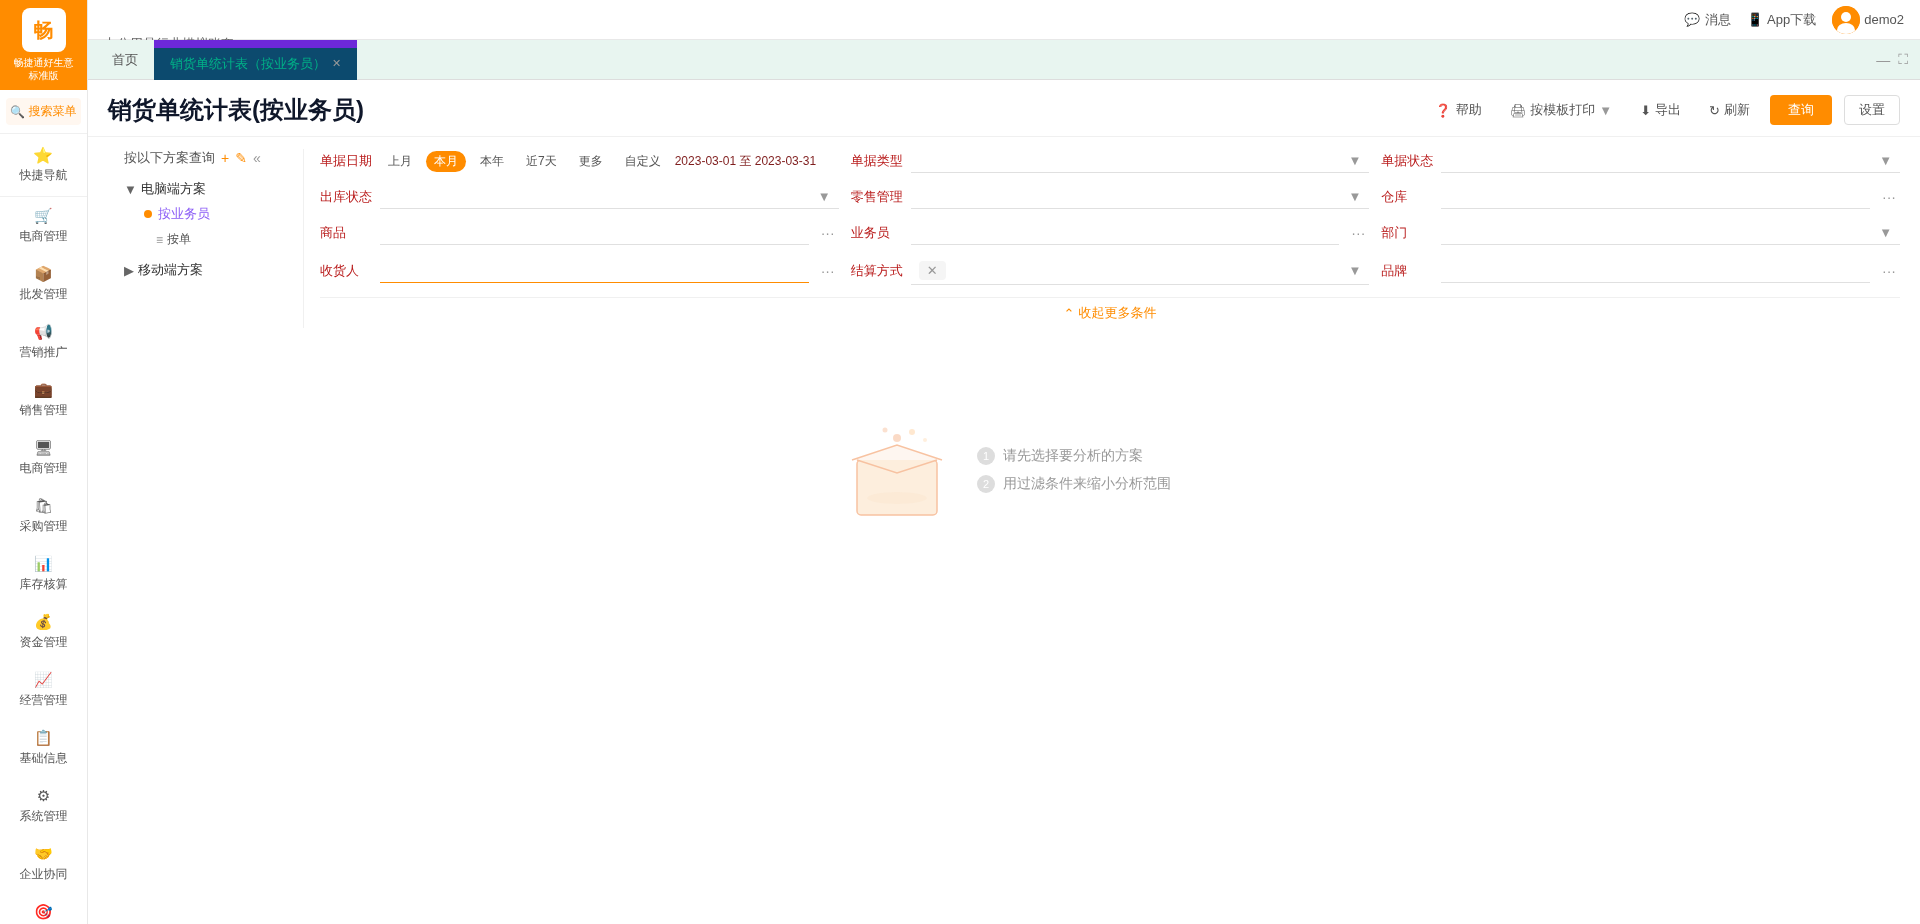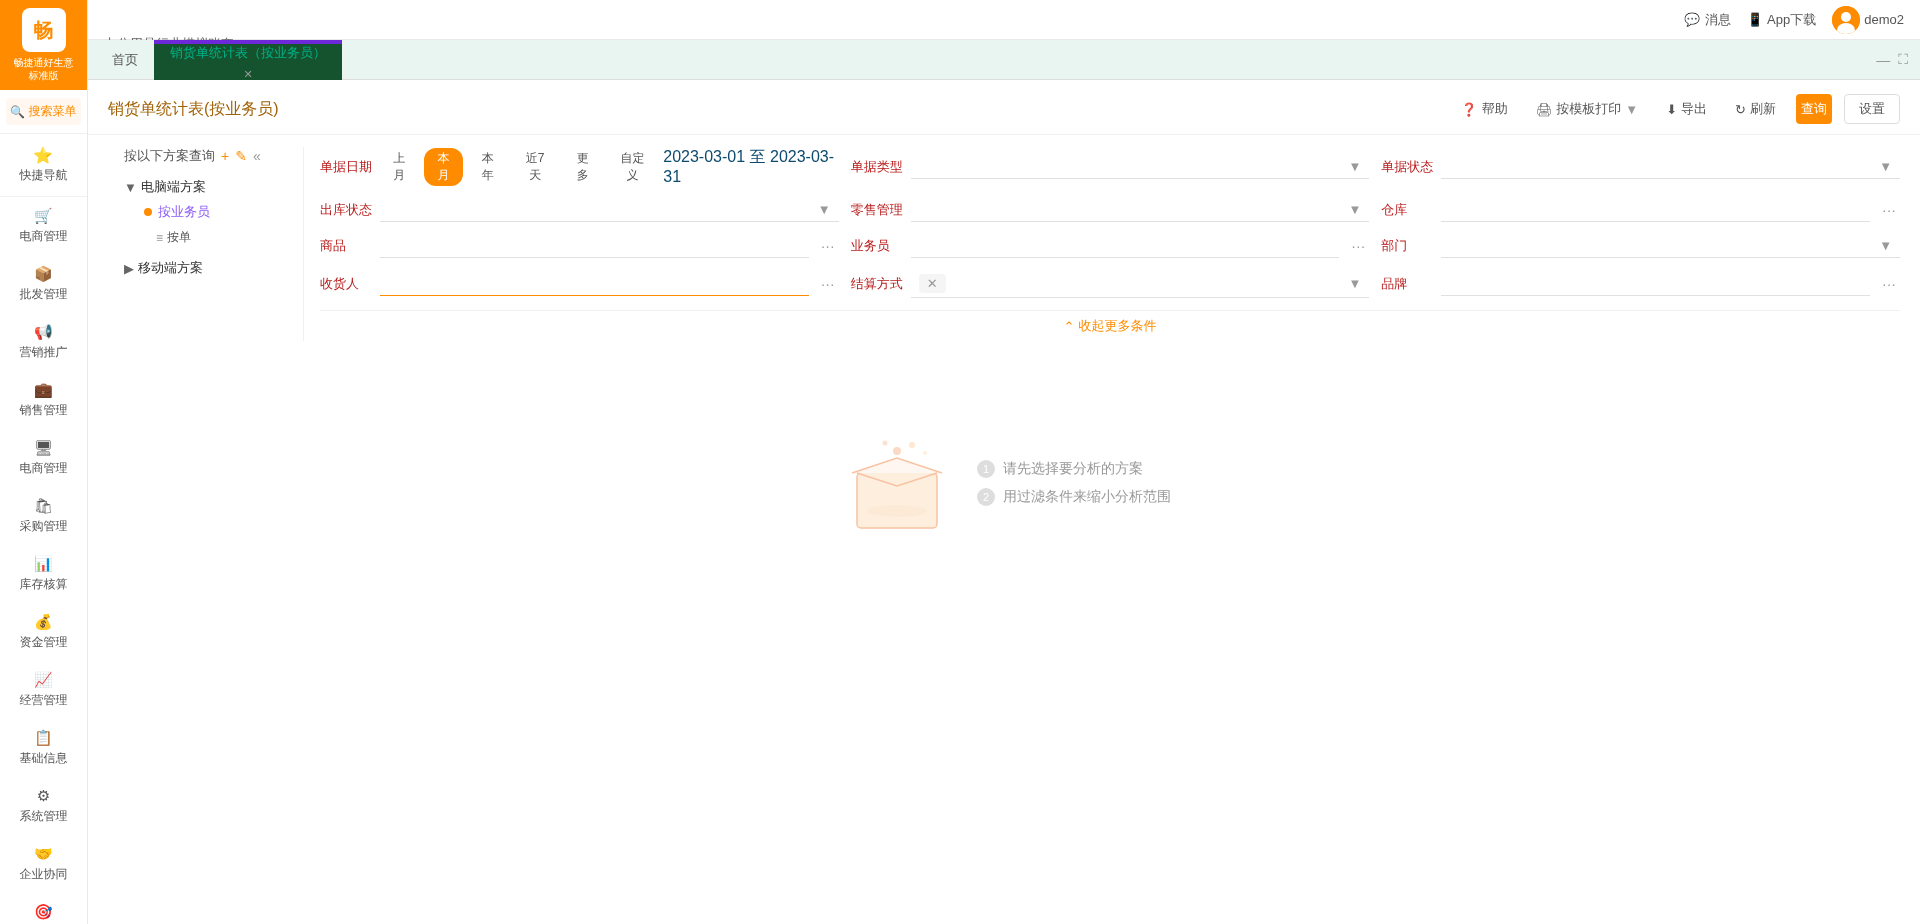--- a/index.html
+++ b/index.html
@@ -25,33 +25,33 @@
     
     .topbar { height: 40px; background: #fff; display: flex; align-items: center; justify-content: space-between; padding: 0 16px; border-bottom: 1px solid #e8e8e8; }
     .topbar-left { display: flex; align-items: center; gap: 8px; color: #666; font-size: 13px; margin-top: 48px; }
     .topbar-right { display: flex; align-items: center; gap: 16px; font-size: 13px; color: #555; }
     .topbar-right-item { display: flex; align-items: center; gap: 4px; cursor: pointer; }
     .avatar { width: 28px; height: 28px; border-radius: 50%; background: #ff8c00; display: flex; align-items: center; justify-content: center; color: #fff; font-size: 12px; overflow: hidden; }
 
     
     .tabs { height: 40px; background: #e8f5f0; display: flex; align-items: center; padding: 0 0 0 8px; border-bottom: 1px solid #ddd; }
     .tab { padding: 0 16px; height: 40px; display: flex; align-items: center; font-size: 13px; cursor: pointer; color: #555; gap: 6px; }
-    .tab.active { background: #14532d; color: #00b187; border-top: 4px solid #6d28d9; font-weight: 500; flex-direction: column; }
+    .tab.active { background: #0c4a6e; color: #00b187; border-top: 8px solid #6d28d9; font-weight: 500; }
     .tab-close { color: #999; font-size: 11px; cursor: pointer; }
     .tab-home { color: #555; }
 
     
     .content { flex: 1; overflow-y: auto; background: #fff; }
 
     
     .page-header { padding: 14px 20px 10px; display: flex; align-items: center; justify-content: space-between; border-bottom: 1px solid #f0f0f0; }
-    .page-title { font-size: 16px; font-weight: 400; color: #a16207; }
+    .page-title { font-size: 24px; font-weight: 700; color: #0f172a; }
     .page-actions { display: flex; align-items: center; gap: 12px; }
     .action-btn { display: flex; align-items: center; gap: 4px; font-size: 13px; color: #555; cursor: pointer; padding: 4px 8px; border-radius: 4px; }
-    .action-btn-primary { background: #ff8c00; color: #fff; border: none; border-radius: 4px; padding: 6px 5px; font-size: 13px; cursor: pointer; }
+    .action-btn-primary { background: #ff8c00; color: #fff; border: none; border-radius: 4px; padding: 6px 18px; font-size: 13px; cursor: pointer; }
     .action-btn-secondary { background: #fff; color: #555; border: 1px solid #ddd; border-radius: 4px; padding: 5px 14px; font-size: 13px; cursor: pointer; }
 
     
     .filter-area { padding: 12px 20px; }
 
     
     .filter-layout { display: flex; gap: 0; margin-left: 16px; }
     .scheme-panel { width: 180px; border-right: 1px solid #f0f0f0; padding-right: 12px; margin-right: 16px; flex-shrink: 0; }
     .scheme-header { display: flex; align-items: center; gap: 6px; font-size: 13px; color: #555; margin-bottom: 10px; }
     .scheme-actions { display: flex; gap: 6px; }
@@ -70,21 +70,21 @@
     .filter-row { display: flex; align-items: center; margin-bottom: 12px; gap: 12px; }
     .filter-item { flex: 1; display: flex; align-items: center; gap: 8px; }
     .filter-label { font-size: 13px; color: #b91c1c; white-space: nowrap; min-width: 52px; }
     .filter-input { flex: 1; border: none; border-bottom: 1px solid #e0e0e0; padding: 4px 8px; font-size: 13px; color: #333; outline: none; background: transparent; }
     .filter-select { flex: 1; display: flex; align-items: center; justify-content: space-between; border: none; border-bottom: 1px solid #e0e0e0; padding: 4px 8px; font-size: 13px; color: #333; cursor: pointer; }
     .filter-select .chevron { color: #999; }
     .filter-dots { color: #999; cursor: pointer; font-size: 14px; padding: 0 4px; }
     .date-filter { flex: 1; display: flex; align-items: center; gap: 6px; }
     .date-btn { padding: 2px 8px; border-radius: 12px; font-size: 12px; cursor: pointer; color: #555; border: none; background: transparent; }
     .date-btn.active { background: #ff8c00; color: #fff; }
-    .date-range { font-size: 16px; color: #0c4a6e; }
+    .date-range { font-size: 12px; color: #7f1d1d; }
     .filter-tag { display: flex; align-items: center; gap: 4px; background: #f5f5f5; border-radius: 4px; padding: 2px 8px; font-size: 13px; }
     .collapse-btn { display: flex; align-items: center; justify-content: center; gap: 4px; color: #ff8c00; font-size: 13px; cursor: pointer; padding: 6px 0; }
 
     
     .empty-state { display: flex; align-items: center; justify-content: center; padding: 80px 0; gap: 20px; }
     .empty-icon { width: 120px; height: 100px; }
     .empty-text { display: flex; flex-direction: column; gap: 10px; }
     .empty-text-item { display: flex; align-items: center; gap: 8px; color: #999; font-size: 14px; }
     .empty-num { width: 18px; height: 18px; border-radius: 50%; background: #ddd; color: #fff; font-size: 11px; display: flex; align-items: center; justify-content: center; flex-shrink: 0; }
 

